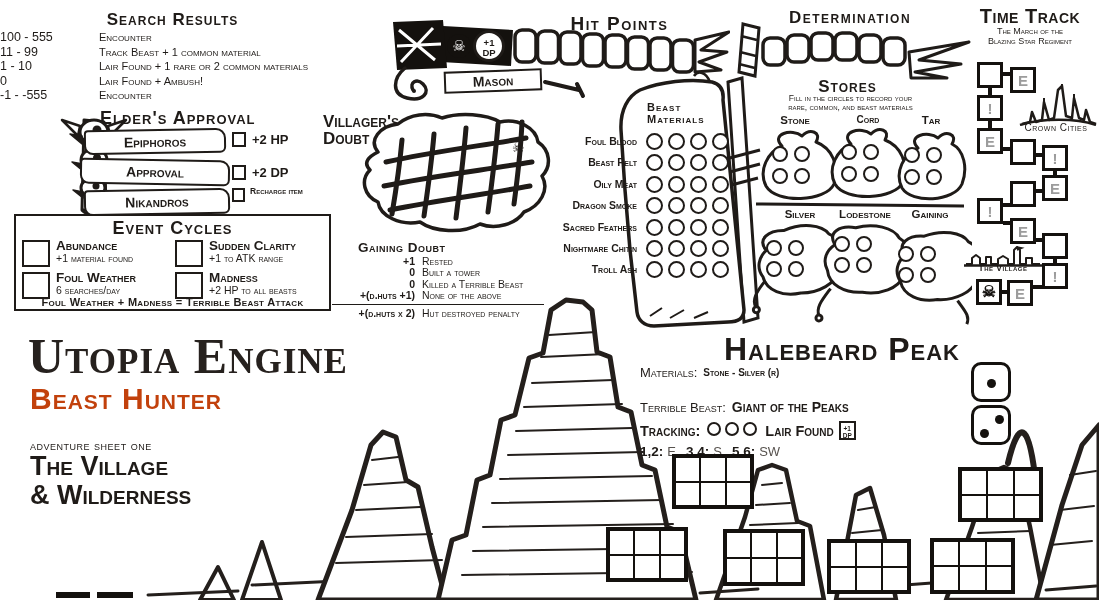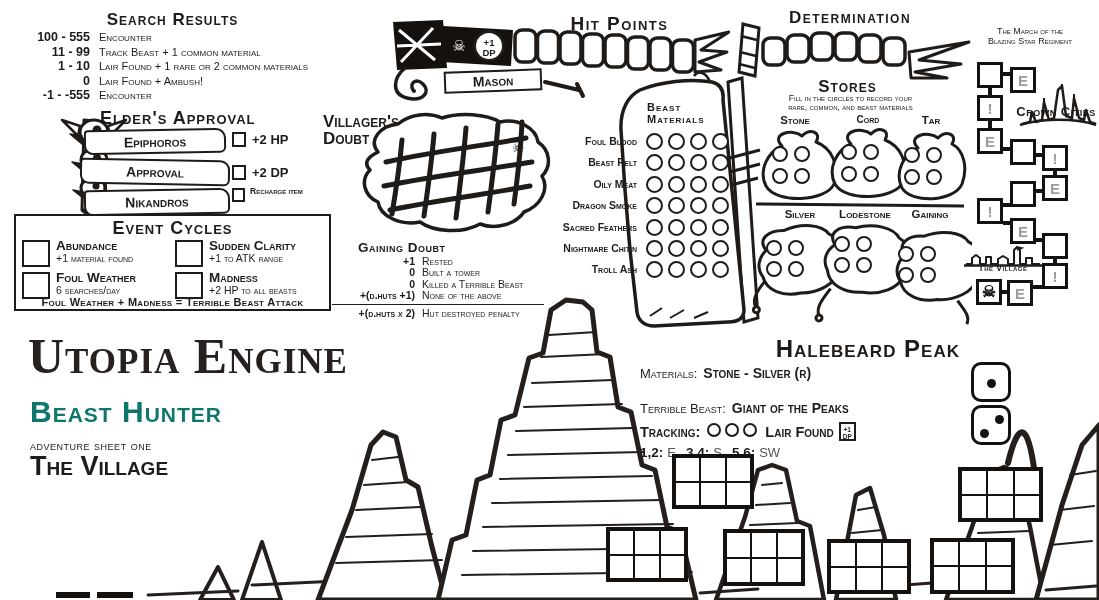--- a/index.html
+++ b/index.html
@@ -7,21 +7,21 @@
   .sheet{ position:relative; width:1099px; height:600px; background:#fff; overflow:hidden;
           font-family:"Liberation Sans", sans-serif; font-variant:small-caps; color:#1f1b18;}
   .abs{ position:absolute; }
   svg{ display:block; }
   .b{ font-weight:bold; }
   .ctr{ text-align:center; }
   .rt{ text-align:right; }
 
   
   .sr-row{ display:flex; height:14.6px; align-items:baseline; }
-  .sr-range{ width:90px; text-align:right; font-weight:bold; font-size:12.5px; }
+  .sr-range{ width:90px; text-align:left; font-weight:normal; font-size:12.5px; }
   .sr-res{ margin-left:9px; font-size:11px; }
 
   
   .plank{ position:absolute; background:#fff; border:2.5px solid #1f1b18; border-radius:4px 10px 6px 9px;
           display:flex; align-items:center; justify-content:center; font-weight:bold; font-size:14px; z-index:2;}
   .cb{ position:absolute; background:#fff; border:2px solid #1f1b18; }
 
   
   .ec-box{ border:2.5px solid #1f1b18; background:#fff; }
   .ec-cb{ position:absolute; width:28px; height:27px; border:2.5px solid #1f1b18; background:#fff;}
@@ -363,30 +363,31 @@
       <span class="scirc" style="position:static"></span>
       <span class="scirc" style="position:static"></span>
   </div>
   <div class="abs" style="left:898px;top:246px;display:grid;grid-template-columns:17px 17px;gap:5px;z-index:3">
     <span class="scirc" style="position:static"></span>
       <span class="scirc" style="position:static"></span>
       <span class="scirc" style="position:static"></span>
       <span class="scirc" style="position:static"></span>
   </div>
 
+  <div class="abs b ctr" style="left:963px;top:5px;width:134px;font-size:20px;letter-spacing:0.5px;z-index:2">Time Track</div>
   <div class="abs ctr" style="left:963px;top:27px;width:134px;font-size:9px;line-height:9.5px;z-index:2">
     <div>The March of the</div>
     <div>Blazing Star Regiment</div>
   </div>
   <svg class="abs" style="left:1018px;top:84px;z-index:2" width="80" height="42" viewBox="0 0 80 42">
     <path d="M4,40 L12,38 L14,28 L18,38 L24,36 L26,18 L31,36 L36,34 L40,6 L44,2 L48,32 L54,34 L56,14 L61,34 L66,36 L68,26 L72,38 L78,40" stroke="#1f1b18" stroke-width="2.5" fill="none" stroke-linejoin="round"></path>
     <path d="M44,2 L44,0 M26,18 L26,14 M56,14 L56,10" stroke="#1f1b18" stroke-width="2"></path>
     <path d="M2,41 C24,34 58,34 78,41" stroke="#1f1b18" stroke-width="2.5" fill="none"></path>
   </svg>
-  <div class="abs ctr" style="left:1016px;top:104px;width:80px;font-size:13px;font-weight:bold;letter-spacing:0.5px;z-index:2">Crown Cities</div>
+  <div class="abs ctr" style="left:1016px;top:122px;width:80px;font-size:10px;font-weight:normal;letter-spacing:0.5px;z-index:2">Crown Cities</div>
   <svg class="abs" style="left:964px;top:246px;z-index:2" width="78" height="22" viewBox="0 0 78 22">
     <path d="M2,18 L8,18 L8,12 L12,9 L16,12 L16,18 L22,18 L22,11 L27,11 L27,18 L34,18 L34,13 L39,10 L44,13 L44,18 L50,18 L50,4 L53,1 L56,4 L56,18 L62,18 L62,12 L68,12 L68,18 L76,18" stroke="#1f1b18" stroke-width="2" fill="none" stroke-linejoin="round"></path>
     <path d="M53,1 L58,2 L53,4" stroke="#1f1b18" stroke-width="1.5" fill="none"></path>
     <path d="M0,19.5 L78,19.5" stroke="#1f1b18" stroke-width="2.5"></path>
   </svg>
   <div class="abs ctr" style="left:964px;top:263px;width:78px;font-size:8.5px;font-weight:bold;letter-spacing:0.5px;z-index:2">The Village</div>
 
   <div class="tbox" style="left:977px;top:62px"></div>
   <div class="tbox" style="left:1010px;top:67px">
       <span>E</span>
@@ -430,31 +431,32 @@
   <div class="conn" style="left:1053px;top:171px;width:4px;height:4px"></div>
   <div class="conn" style="left:1036px;top:189px;width:6px;height:4px"></div>
   <div class="conn" style="left:1003px;top:203px;width:7px;height:4px"></div>
   <div class="conn" style="left:1003px;top:221px;width:7px;height:4px"></div>
   <div class="conn" style="left:1036px;top:238px;width:6px;height:4px"></div>
   <div class="conn" style="left:1053px;top:259px;width:4px;height:4px"></div>
   <div class="conn" style="left:1033px;top:285px;width:9px;height:4px"></div>
   <div class="conn" style="left:1002px;top:290px;width:5px;height:4px"></div>
 
   <div class="abs b" style="left:28px;top:330px;font-family:'Liberation Serif',serif;font-size:50px;line-height:52px;letter-spacing:1px;color:#26211e;z-index:2">Utopia Engine</div>
-  <div class="abs b" style="left:30px;top:396px;font-size:30px;line-height:32px;letter-spacing:1px;color:#0f766e;z-index:2">Beast Hunter</div>
+  <div class="abs b" style="left:30px;top:383px;font-size:30px;line-height:32px;letter-spacing:1px;color:#c2410c;z-index:2">Beast Hunter</div>
   <div class="abs" style="left:30px;top:438px;font-size:13px;letter-spacing:0.5px;z-index:2">adventure sheet one</div>
   <div class="abs b" style="left:30px;top:452px;font-size:27px;line-height:29px;z-index:2">
     <div>The Village</div>
+    <div>&amp; Wilderness</div>
   </div>
 
   <div class="abs" style="left:640px;top:336px;width:320px;z-index:3">
-    <div class="rt b" style="font-size:24px;letter-spacing:1px;line-height:26px">Halebeard Peak</div>
+    <div class="rt b" style="font-size:32px;letter-spacing:1px;line-height:26px">Halebeard Peak</div>
     <div class="hb-row" style="margin-top:3px">
       <span style="font-size:13px">Materials:</span>
-      <span class="b" style="font-size:14px;margin-left:6px">Stone - Silver (r)</span>
+      <span class="b" style="font-size:10px;margin-left:6px">Stone - Silver (r)</span>
     </div>
     <div class="hb-row" style="margin-top:19px">
       <span style="font-size:13px">Terrible Beast:</span>
       <span class="b" style="font-size:14px;margin-left:6px">Giant of the Peaks</span>
     </div>
     <div class="hb-row" style="margin-top:6px">
       <span class="b" style="font-size:14.5px">Tracking:</span>
       <span style="margin-left:5px"><span class="track-circ"></span><span class="track-circ"></span><span class="track-circ"></span></span>
       <span class="b" style="font-size:14.5px;margin-left:6px">Lair Found</span>
       <span class="badge" style="margin-left:5px">

